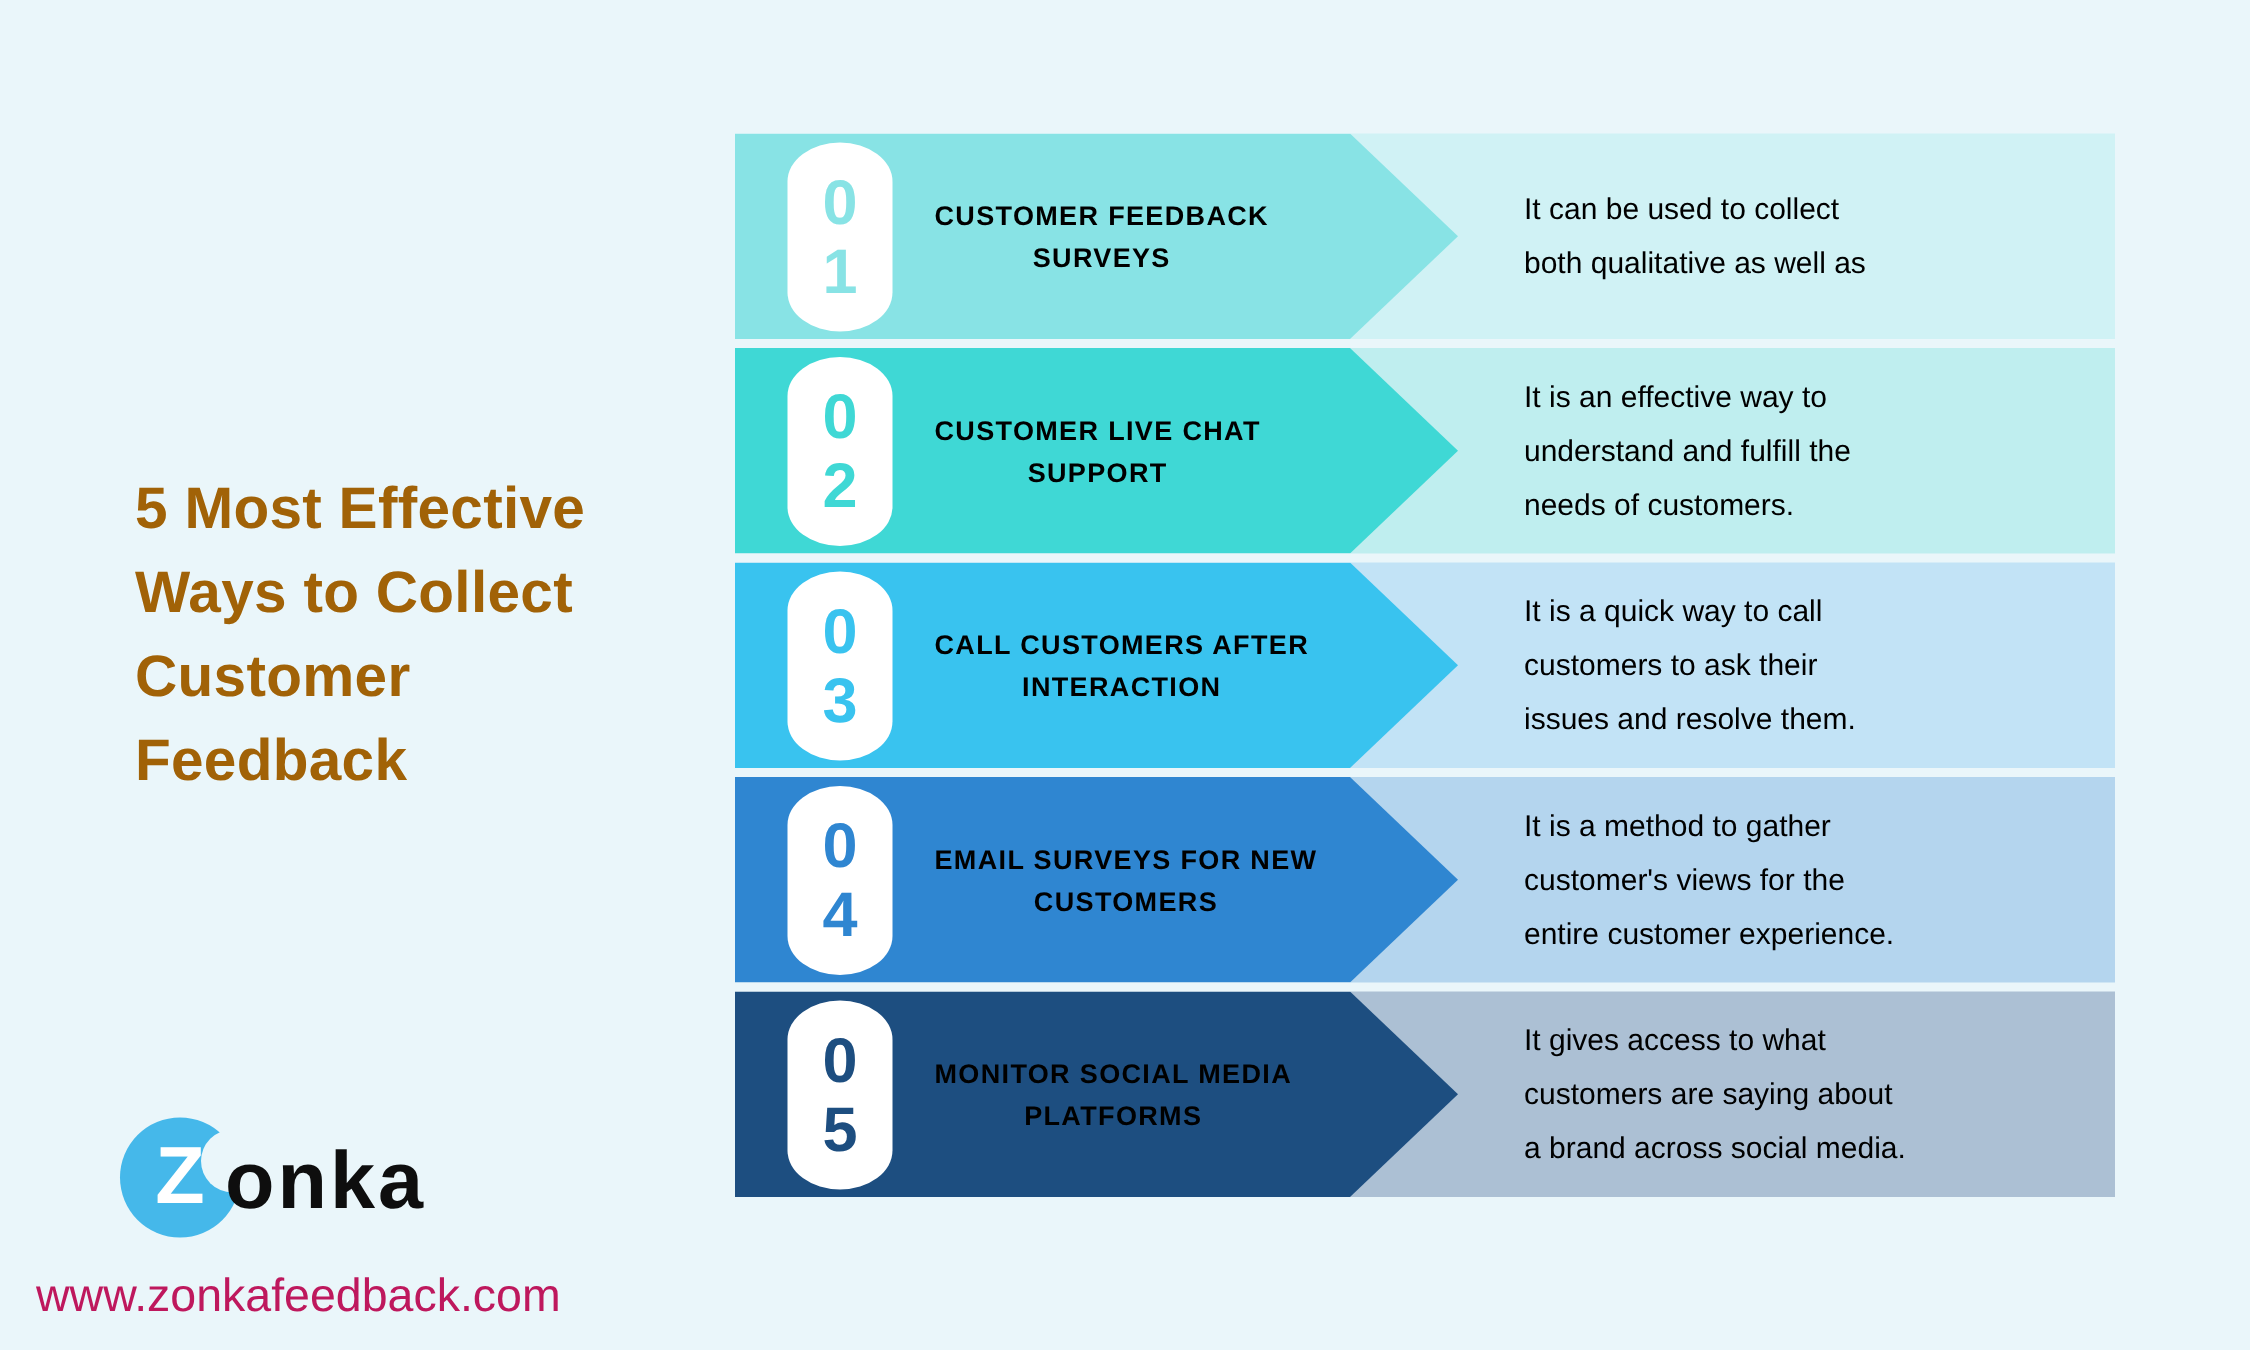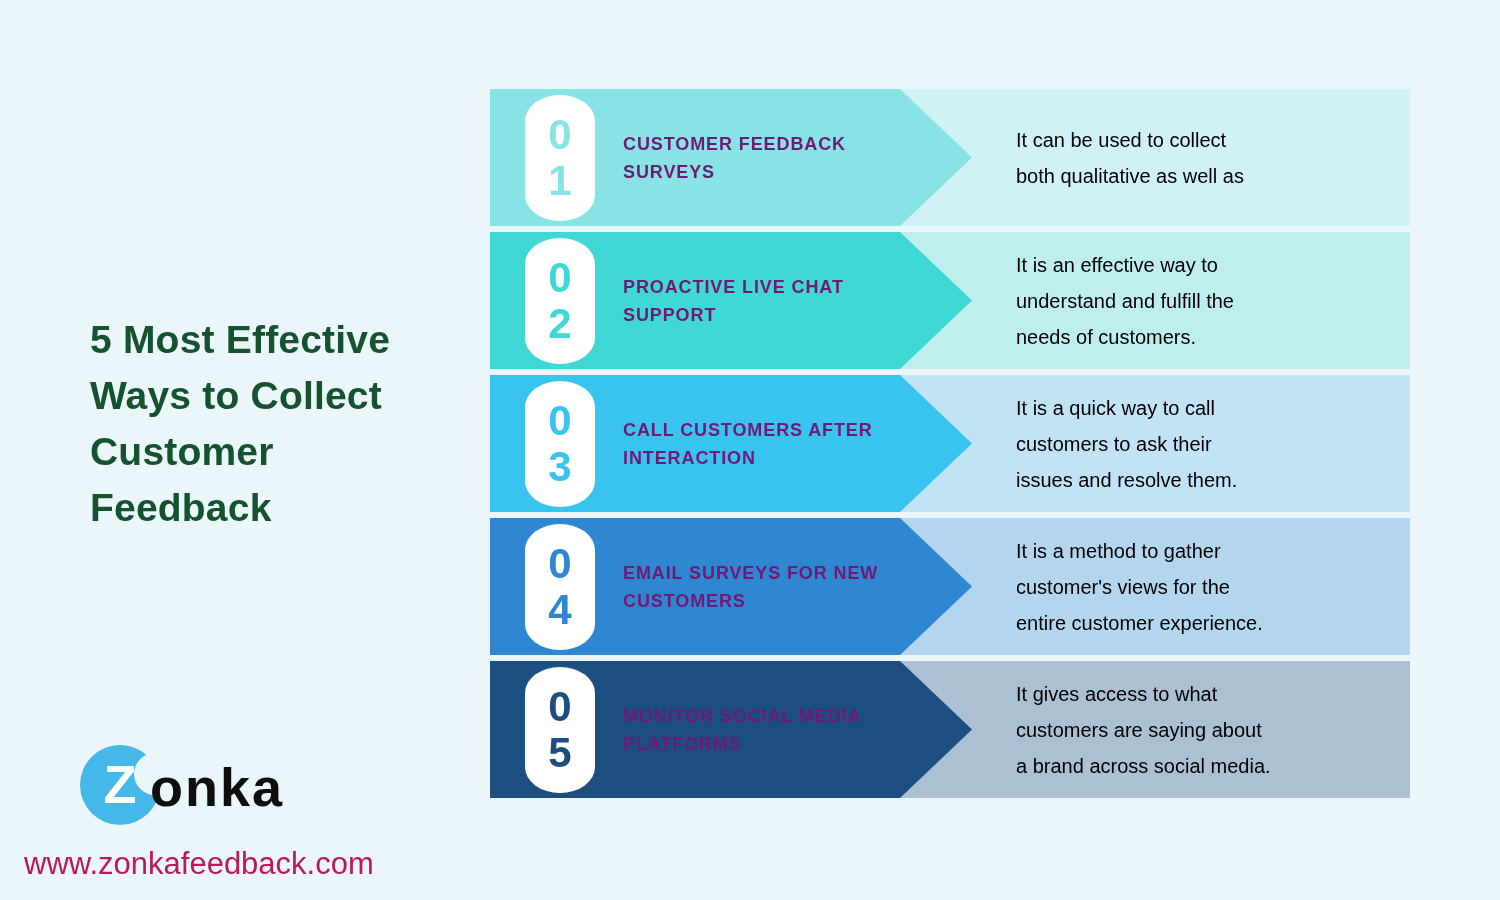--- a/index.html
+++ b/index.html
@@ -110,41 +110,42 @@
   .digit {
     color:var(--arrow);
     font-size:42px;
     font-weight:700;
     line-height:46px;
   }
   .step-title {
     position:absolute;
     left:133px; top:50%;
     transform:translateY(-50%);
-    color:#701a75;
+    color:#000000;
     font-size:18px;
     font-weight:700;
     letter-spacing:0.9px;
     line-height:28px;
     white-space:nowrap;
+    text-align:center;
   }
   .step-desc {
     position:absolute;
     left:526px; top:50%;
     transform:translateY(-50%);
     color:#000000;
     font-size:20px;
     line-height:36px;
     white-space:nowrap;
   }
 </style>
 </head>
 <body style="background: rgb(234, 246, 250);">
 
-<div class="main-title" style="color: #14532d;">
+<div class="main-title" style="color: #a16207;">
   <div>5 Most Effective</div>
   <div>Ways to Collect</div>
   <div>Customer</div>
   <div>Feedback</div>
 </div>
 
 <div class="logo">
   <div class="logo-circle" style="background: rgb(69, 184, 234);">
     <span class="logo-z">Z</span>
   </div>
@@ -171,21 +172,21 @@
     </div>
   </div>
 
   <div class="row" style="--arrow: #3FD8D5; --tint: #BFEEEF;">
     <div class="arrow"></div>
     <div class="badge">
       <span class="digit">0</span>
       <span class="digit">2</span>
     </div>
     <div class="step-title">
-      <div>PROACTIVE LIVE CHAT</div>
+      <div>CUSTOMER LIVE CHAT</div>
       <div>SUPPORT</div>
     </div>
     <div class="step-desc">
       <div>It is an effective way to</div>
       <div>understand and fulfill the</div>
       <div>needs of customers.</div>
     </div>
   </div>
 
   <div class="row" style="--arrow: #39C3EF; --tint: #C2E3F6;">

